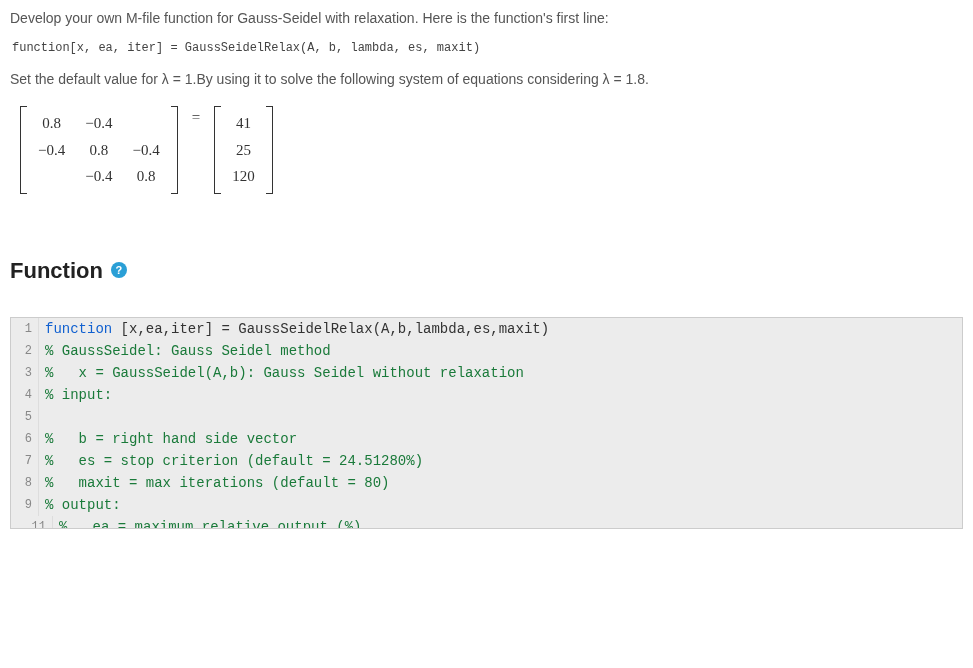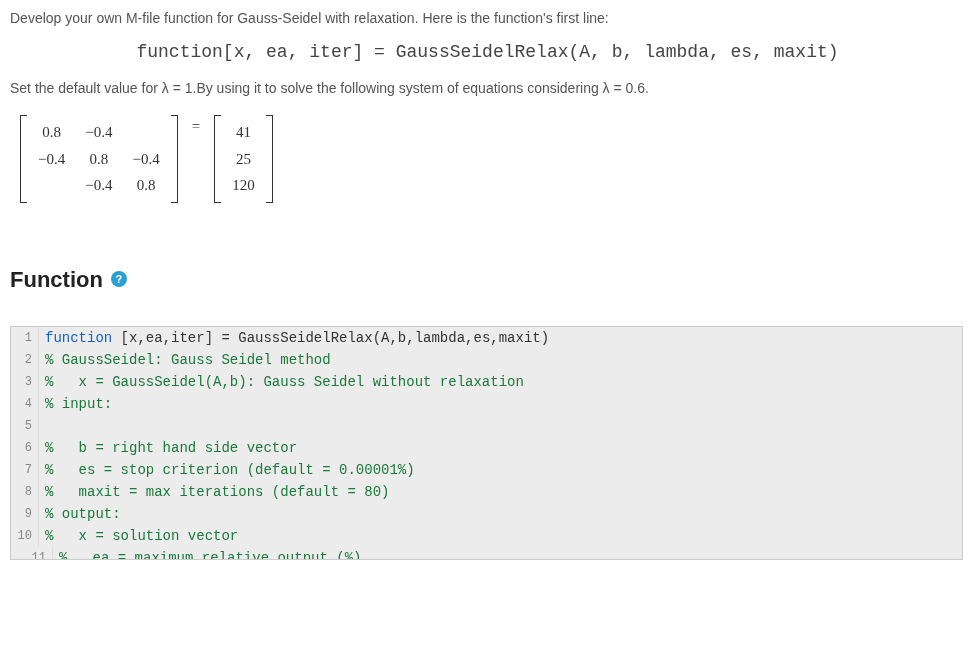--- a/index.html
+++ b/index.html
@@ -15,24 +15,23 @@
       padding: 8px 10px;
       width: 973px;
     }
     .problem-text {
       color: #555;
       margin-bottom: 10px;
     }
     .code-inline {
       font-family: 'Courier New', Courier, monospace;
       color: #444;
-      font-size: 18px;
+      font-size: 12px;
       margin-bottom: 12px;
       margin-left: 2px;
-      text-align: center;
     }
     .problem-text-2 {
       color: #555;
       margin-bottom: 16px;
     }
     .matrix-row {
       display: flex;
       margin-left: 10px;
       margin-bottom: 60px;
       font-family: 'Times New Roman', serif;
@@ -145,21 +144,21 @@
   </style>
 </head>
 <body>
 
 <div class="problem-text">Develop your own M-file function for Gauss-Seidel with relaxation. Here is the function's first line:</div>
 
 <div class="code-inline">
   <span>function</span><span>[x, ea, iter] = GaussSeidelRelax(A, b, lambda, es, maxit)</span>
 </div>
 
-<div class="problem-text-2">Set the default value for λ = 1.By using it to solve the following system of equations considering λ = 0.6.</div>
+<div class="problem-text-2">Set the default value for λ = 1.By using it to solve the following system of equations considering λ = 1.8.</div>
 
 <div class="matrix-row">
   <div class="matrix">
     <table>
       <tbody>
           <tr>
         <td>0.8</td>
         <td>−0.4</td>
         <td></td>
       </tr>
@@ -218,31 +217,27 @@
   </div>
   <div class="code-line">
     <div class="line-number">5</div>
   </div>
   <div class="code-line">
     <div class="line-number">6</div>
     <div class="line-content">%   b = right hand side vector</div>
   </div>
   <div class="code-line">
     <div class="line-number">7</div>
-    <div class="line-content">%   es = stop criterion (default = 0.00001%)</div>
+    <div class="line-content">%   es = stop criterion (default = 24.51280%)</div>
   </div>
   <div class="code-line">
     <div class="line-number">8</div>
     <div class="line-content">%   maxit = max iterations (default = 80)</div>
   </div>
   <div class="code-line">
     <div class="line-number">9</div>
     <div class="line-content">% output:</div>
-  </div>
-  <div class="code-line">
-    <div class="line-number">10</div>
-    <div class="line-content">%   x = solution vector</div>
   </div>
   <div class="code-line cut-line">
     <div class="line-number">11</div>
     <div class="line-content">%   ea = maximum relative output (%)</div>
   </div>
 </div>
 
 </body></html>

